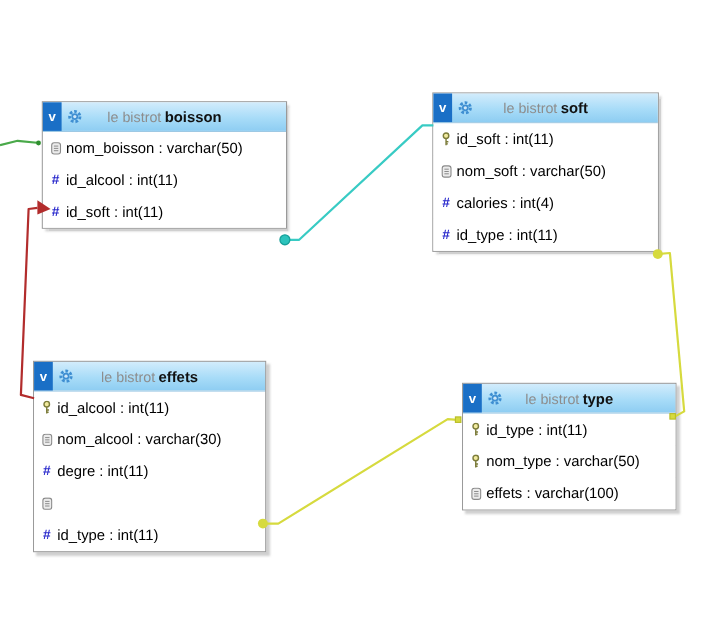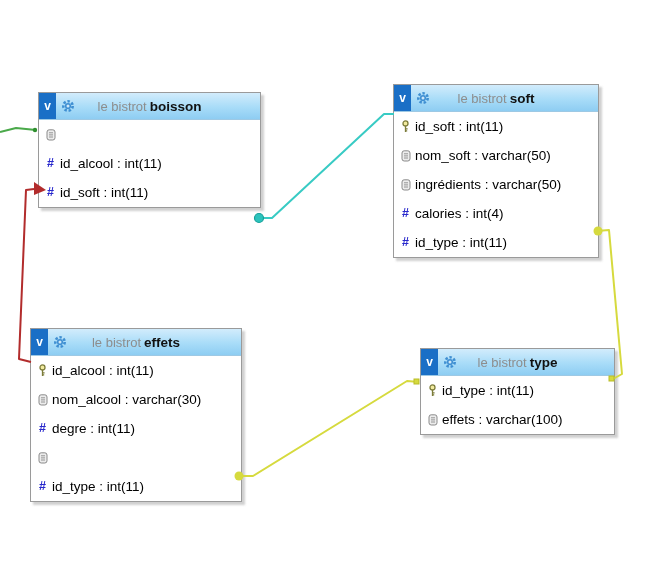--- a/index.html
+++ b/index.html
@@ -74,20 +74,21 @@
         </span>
         <span class="ttl"><span>le bistrot</span><b>boisson</b></span>
       </div>
       <div class="frow">
         <span class="ic">
           <svg width="10" height="12" viewBox="0 0 10 12">
             <rect x="1" y="0.8" width="8" height="10.2" rx="2.2" fill="#ececec" stroke="#8a8a8a" stroke-width="1"></rect>
             <path d="M3 3.8 h4 M3 5.9 h4 M3 8 h4" stroke="#8a8a8a" stroke-width="0.9"></path>
           </svg>
         </span>
+        <span class="ft">nom_boisson : varchar(50)</span>
       </div>
       <div class="frow">
         <span class="ic">
           <span class="hash">#</span>
         </span>
         <span class="ft">id_alcool : int(11)</span>
       </div>
       <div class="frow">
         <span class="ic">
           <span class="hash">#</span>
@@ -120,29 +121,20 @@
         <span class="ic">
           <svg width="10" height="12" viewBox="0 0 10 12">
             <rect x="1" y="0.8" width="8" height="10.2" rx="2.2" fill="#ececec" stroke="#8a8a8a" stroke-width="1"></rect>
             <path d="M3 3.8 h4 M3 5.9 h4 M3 8 h4" stroke="#8a8a8a" stroke-width="0.9"></path>
           </svg>
         </span>
         <span class="ft">nom_soft : varchar(50)</span>
       </div>
       <div class="frow">
         <span class="ic">
-          <svg width="10" height="12" viewBox="0 0 10 12">
-            <rect x="1" y="0.8" width="8" height="10.2" rx="2.2" fill="#ececec" stroke="#8a8a8a" stroke-width="1"></rect>
-            <path d="M3 3.8 h4 M3 5.9 h4 M3 8 h4" stroke="#8a8a8a" stroke-width="0.9"></path>
-          </svg>
-        </span>
-        <span class="ft">ingrédients : varchar(50)</span>
-      </div>
-      <div class="frow">
-        <span class="ic">
           <span class="hash">#</span>
         </span>
         <span class="ft">calories : int(4)</span>
       </div>
       <div class="frow">
         <span class="ic">
           <span class="hash">#</span>
         </span>
         <span class="ft">id_type : int(11)</span>
       </div>
@@ -211,20 +203,29 @@
         <span class="ttl"><span>le bistrot</span><b>type</b></span>
       </div>
       <div class="frow">
         <span class="ic">
           <svg width="11" height="13" viewBox="0 0 11 13">
             <circle cx="5.5" cy="3.4" r="2.5" fill="#f1ea9e" stroke="#7c7c3a" stroke-width="1.3"></circle>
             <path d="M5.5 5.9 V12 M5.5 8.8 h2.1 M5.5 10.8 h1.7" stroke="#7c7c3a" stroke-width="1.3" fill="none"></path>
           </svg>
         </span>
         <span class="ft">id_type : int(11)</span>
+      </div>
+      <div class="frow">
+        <span class="ic">
+          <svg width="11" height="13" viewBox="0 0 11 13">
+            <circle cx="5.5" cy="3.4" r="2.5" fill="#f1ea9e" stroke="#7c7c3a" stroke-width="1.3"></circle>
+            <path d="M5.5 5.9 V12 M5.5 8.8 h2.1 M5.5 10.8 h1.7" stroke="#7c7c3a" stroke-width="1.3" fill="none"></path>
+          </svg>
+        </span>
+        <span class="ft">nom_type : varchar(50)</span>
       </div>
       <div class="frow">
         <span class="ic">
           <svg width="10" height="12" viewBox="0 0 10 12">
             <rect x="1" y="0.8" width="8" height="10.2" rx="2.2" fill="#ececec" stroke="#8a8a8a" stroke-width="1"></rect>
             <path d="M3 3.8 h4 M3 5.9 h4 M3 8 h4" stroke="#8a8a8a" stroke-width="0.9"></path>
           </svg>
         </span>
         <span class="ft">effets : varchar(100)</span>
       </div>

